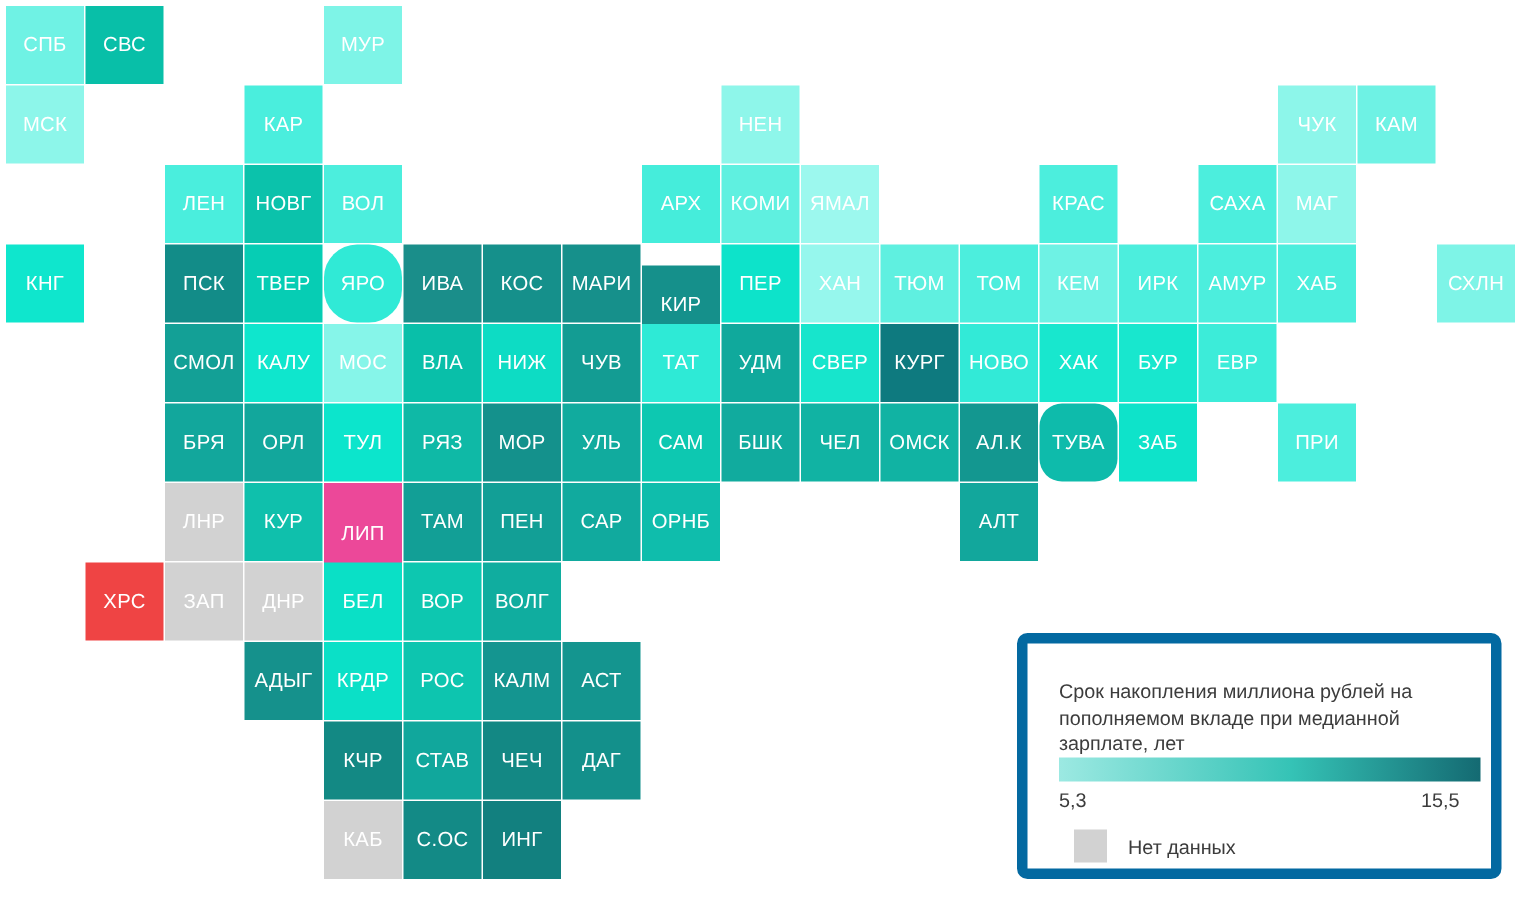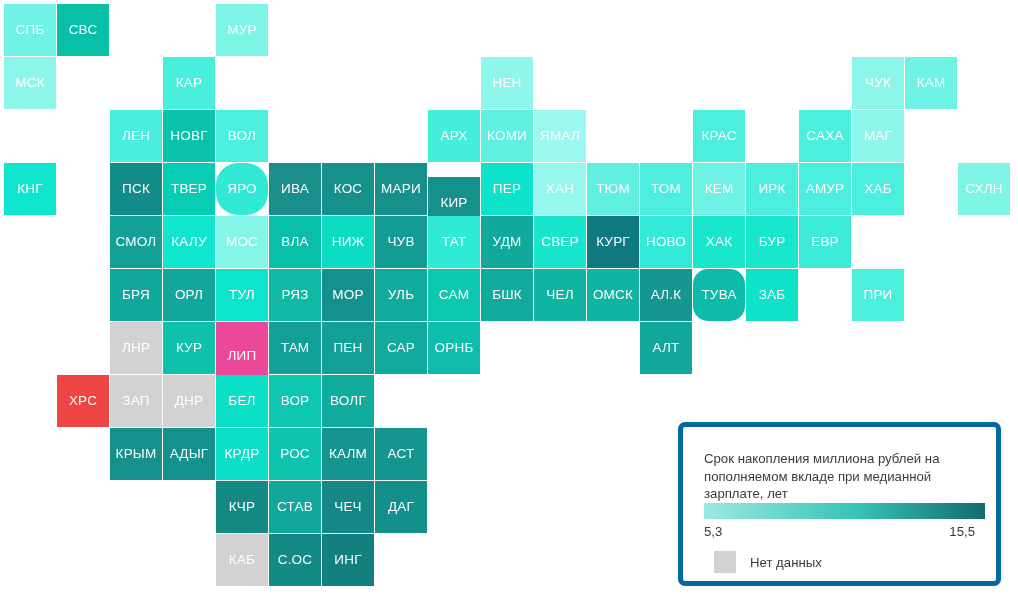--- a/index.html
+++ b/index.html
@@ -32,21 +32,21 @@
     font-family:"Liberation Sans", sans-serif;
   }
   .tile.nodata .tile-label{color:#ffffff;}
 
   
   #legend{
     position:absolute;
     left:678px;top:422px;
     width:323px;height:164px;
     background:#ffffff;
-    border:5px solid #0369a1;
+    border:7px solid #0369a1;
     border-radius:7px;
     box-sizing:border-box;
   }
   #legend-title{
     position:absolute;
     left:21px;top:23px;
     width:285px;
     color:#3c3c3c;
     font-size:13.2px;
     line-height:17.5px;
@@ -309,23 +309,20 @@
       <span class="tile-label">ДНР</span>
     </div>
     <div class="tile" style="left: 216px; top: 375px; width: 52px; height: 52px; background: rgb(10, 224, 198);">
       <span class="tile-label">БЕЛ</span>
     </div>
     <div class="tile" style="left: 269px; top: 375px; width: 52px; height: 52px; background: rgb(13, 199, 176);">
       <span class="tile-label">ВОР</span>
     </div>
     <div class="tile" style="left: 322px; top: 375px; width: 52px; height: 52px; background: rgb(16, 173, 159);">
       <span class="tile-label">ВОЛГ</span>
-    </div>
-    <div class="tile" style="left: 110px; top: 428px; width: 52px; height: 52px; background: rgb(21, 145, 140);">
-      <span class="tile-label">КРЫМ</span>
     </div>
     <div class="tile" style="left: 163px; top: 428px; width: 52px; height: 52px; background: rgb(21, 145, 140);">
       <span class="tile-label">АДЫГ</span>
     </div>
     <div class="tile" style="left: 216px; top: 428px; width: 52px; height: 52px; background: rgb(11, 224, 199);">
       <span class="tile-label">КРДР</span>
     </div>
     <div class="tile" style="left: 269px; top: 428px; width: 52px; height: 52px; background: rgb(13, 197, 175);">
       <span class="tile-label">РОС</span>
     </div>

